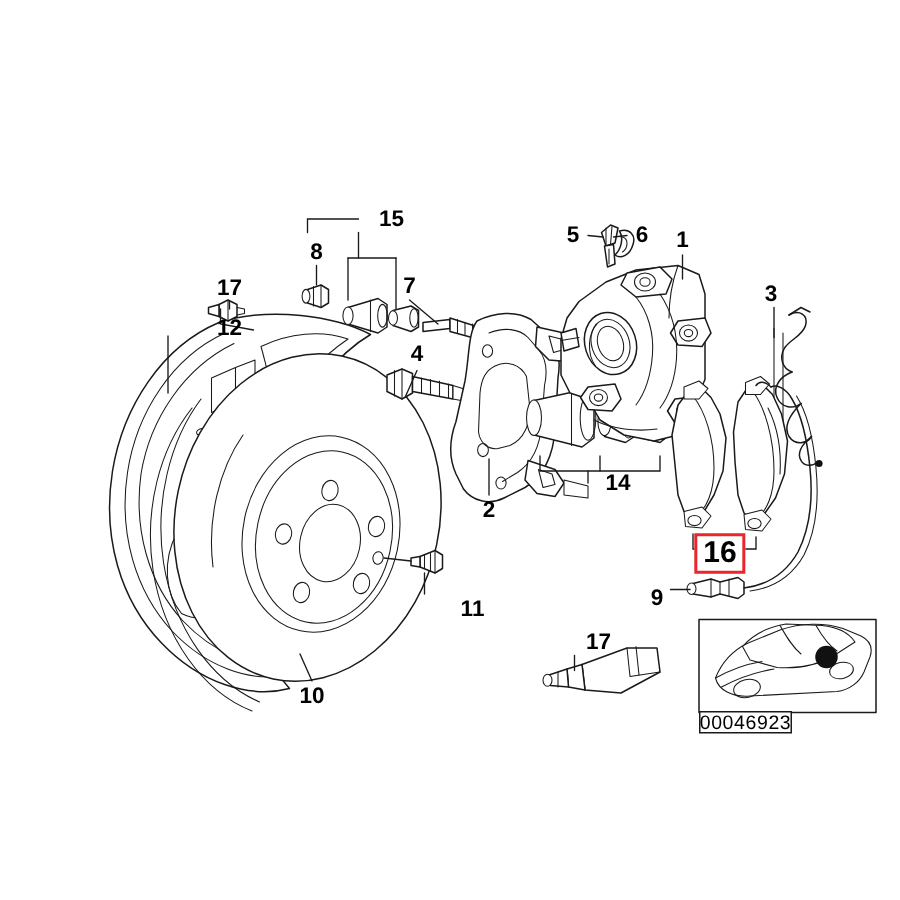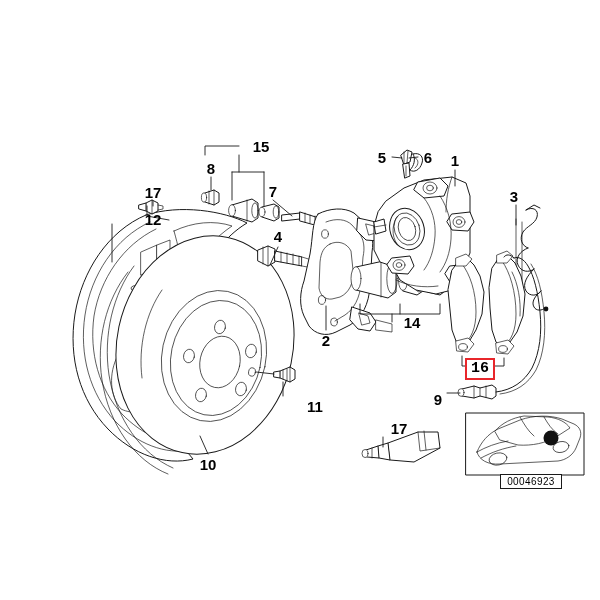--- a/index.html
+++ b/index.html
@@ -68,49 +68,48 @@
     font-family: "Liberation Sans", sans-serif;
     font-size: 15px;
     font-weight: bold;
     color: #000000;
     line-height: 1;
     white-space: nowrap;
     transform: translate(-50%, -50%);
   }
   .lbl-hl {
     position: absolute;
-    font-family: Liberation Mono, monospace;
-    font-size: 15px;
+    font-family: Liberation Sans, sans-serif;
+    font-size: 20px;
     font-weight: bold;
     color: #000000;
     line-height: 1;
     white-space: nowrap;
     transform: translate(-50%, -50%);
     border: 2px solid #e8262b;
     background: #ffffff;
     padding: 1px 4px 2px 4px;
     box-sizing: border-box;
   }
   #idcode {
     position: absolute;
     left: 466px;
     top: 474px;
     width: 62px;
     height: 15px;
     border: 1px solid #1a1a1a;
     background: #ffffff;
     font-family: "Liberation Sans", sans-serif;
-    font-size: 10px;
+    font-size: 13px;
     letter-spacing: 0.4px;
     color: #000000;
     display: flex;
     align-items: center;
     justify-content: center;
     box-sizing: border-box;
-    margin-left: 34px;
   }
 </style>
 </head>
 <body>
 
 <div id="stage">
 
   <svg id="diagram-svg" viewBox="0 0 600 600">
 
     <g>

